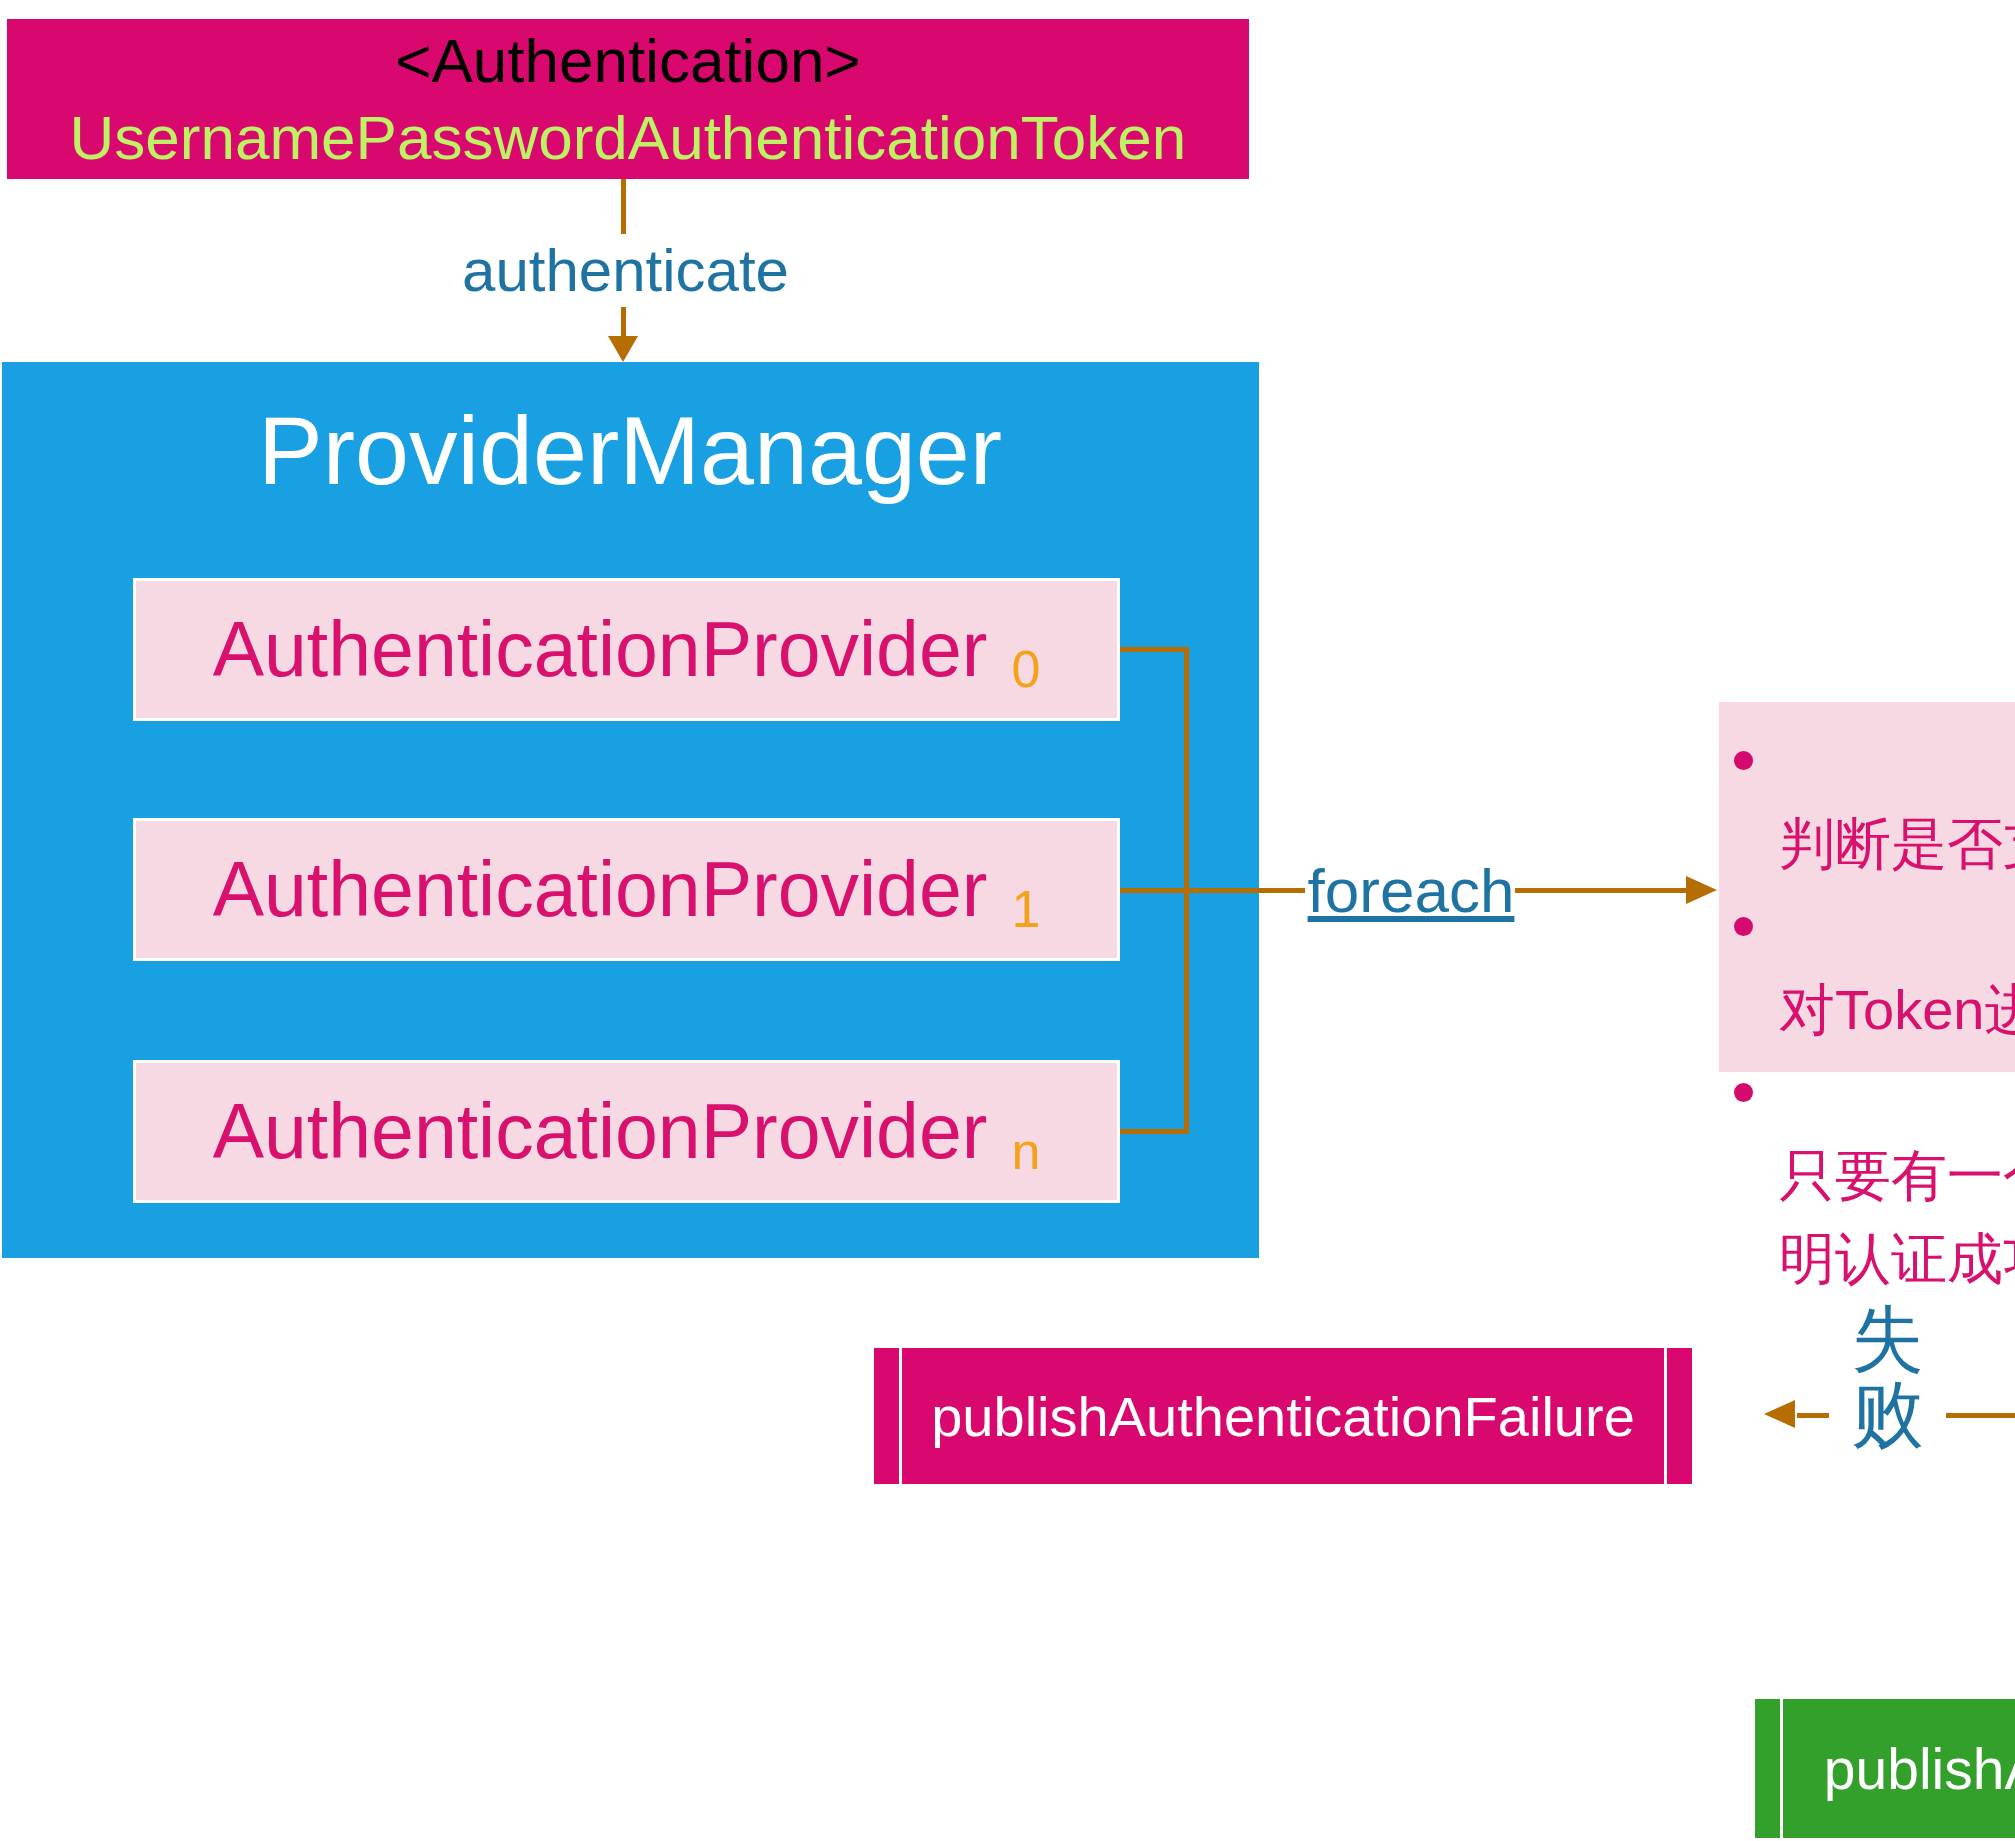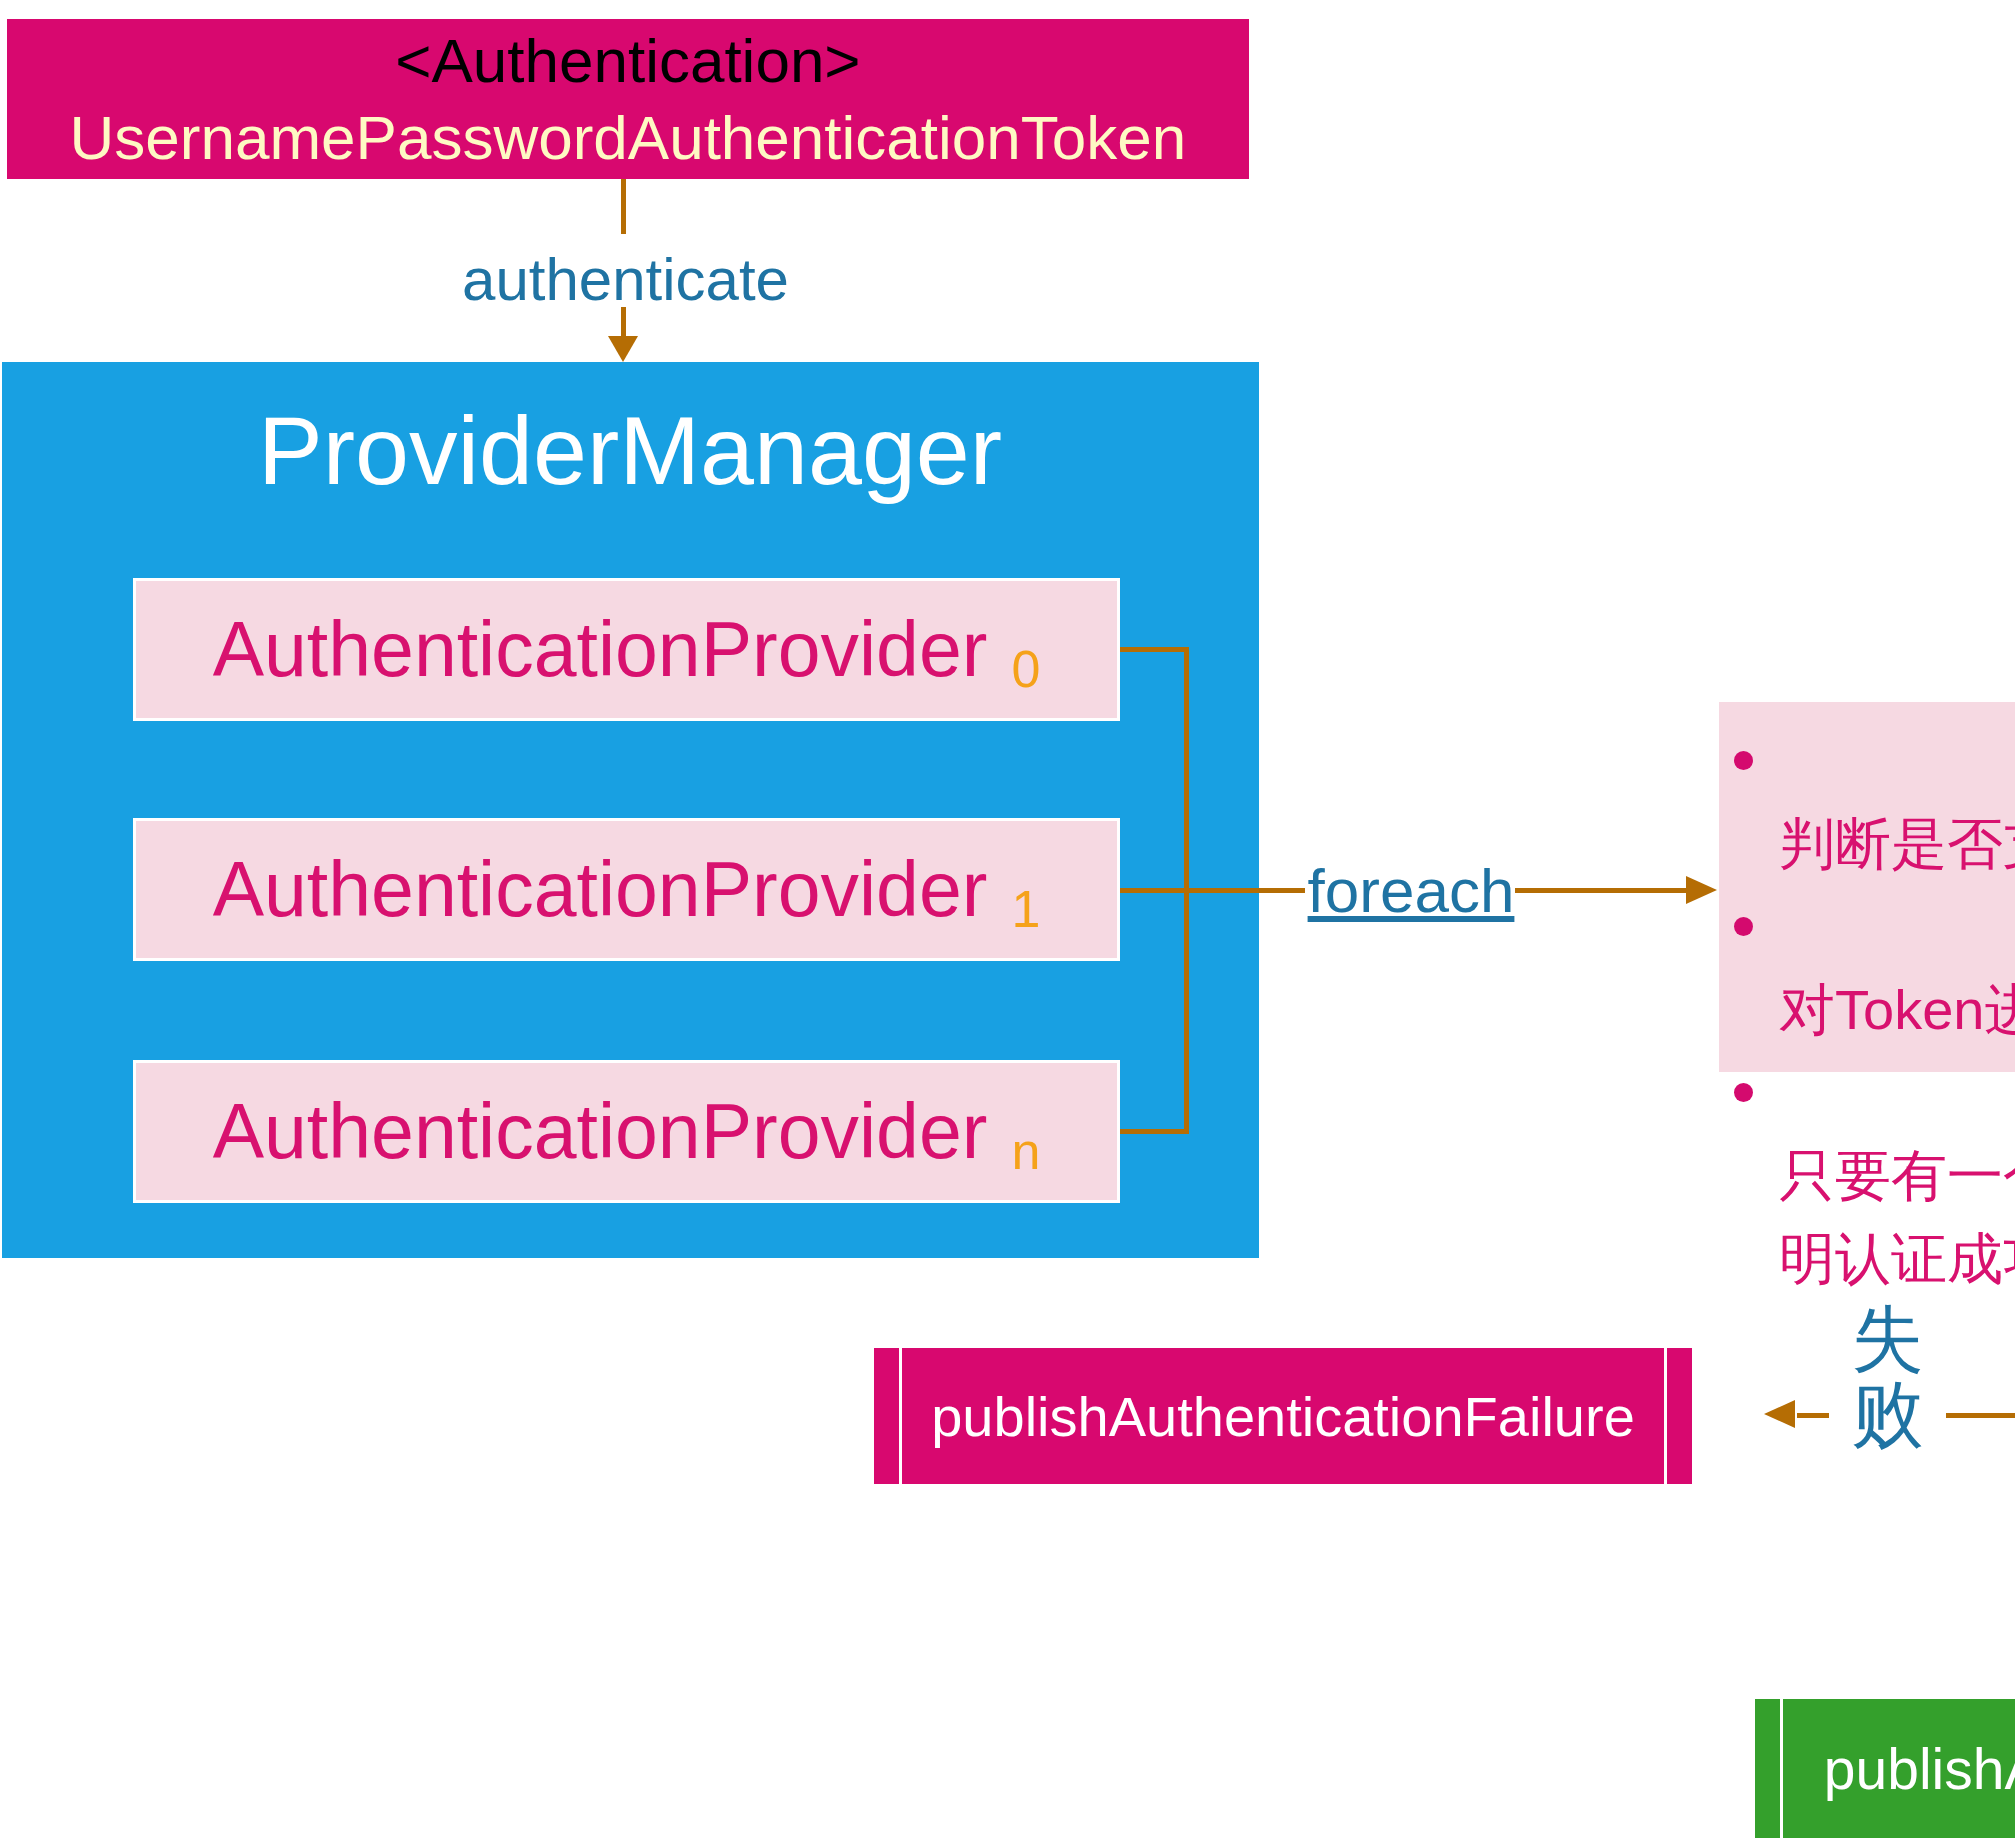--- a/index.html
+++ b/index.html
@@ -12,23 +12,23 @@
   .arrow { position:absolute; width:0; height:0; }
   .arrow-down  { border-left:15.7px solid transparent; border-right:15.7px solid transparent; border-top:26px solid #B56D04; }
   .arrow-right { border-top:14.5px solid transparent; border-bottom:14.5px solid transparent; border-left:31px solid #B56D04; }
   .arrow-left  { border-top:14.5px solid transparent; border-bottom:14.5px solid transparent; border-right:31px solid #B56D04; }
 
   .edge-label { position:absolute; color:#1F73A3; text-align:center; }
 
   .token-box { left:6.9px; top:18.5px; width:1242px; height:160px; background:#D8086F;
                display:flex; flex-direction:column; justify-content:center; align-items:center; }
   .token-box .stereotype { color:#000000; font-size:62px; line-height:77px; }
-  .token-box .classname  { color:#fef9c3; font-size:62px; line-height:77px; }
+  .token-box .classname  { color:#bef264; font-size:62px; line-height:77px; }
 
-  .authenticate-label { left:424px; top:233px; width:403px; font-size:60px; line-height:75px;margin-top:9px; }
+  .authenticate-label { left:424px; top:233px; width:403px; font-size:60px; line-height:75px; }
 
   .pm-box { left:1.6px; top:362px; width:1257px; height:896px; background:#18A0E2; }
   .pm-title { position:absolute; left:0; top:32px; width:100%; text-align:center;
               color:#ffffff; font-size:97px; line-height:113px; }
 
   .provider { position:absolute; left:133px; width:987px; height:143px; background:#F6D9E2;
               border:3.2px solid #ffffff; display:flex; justify-content:center; align-items:center;
               color:#D8116F; font-size:77px;gap:24px; }
   .provider .sub { color:#F5A21A; font-size:52px; position:relative; top:19.3px; }
   .provider-0 { top:578px; }

